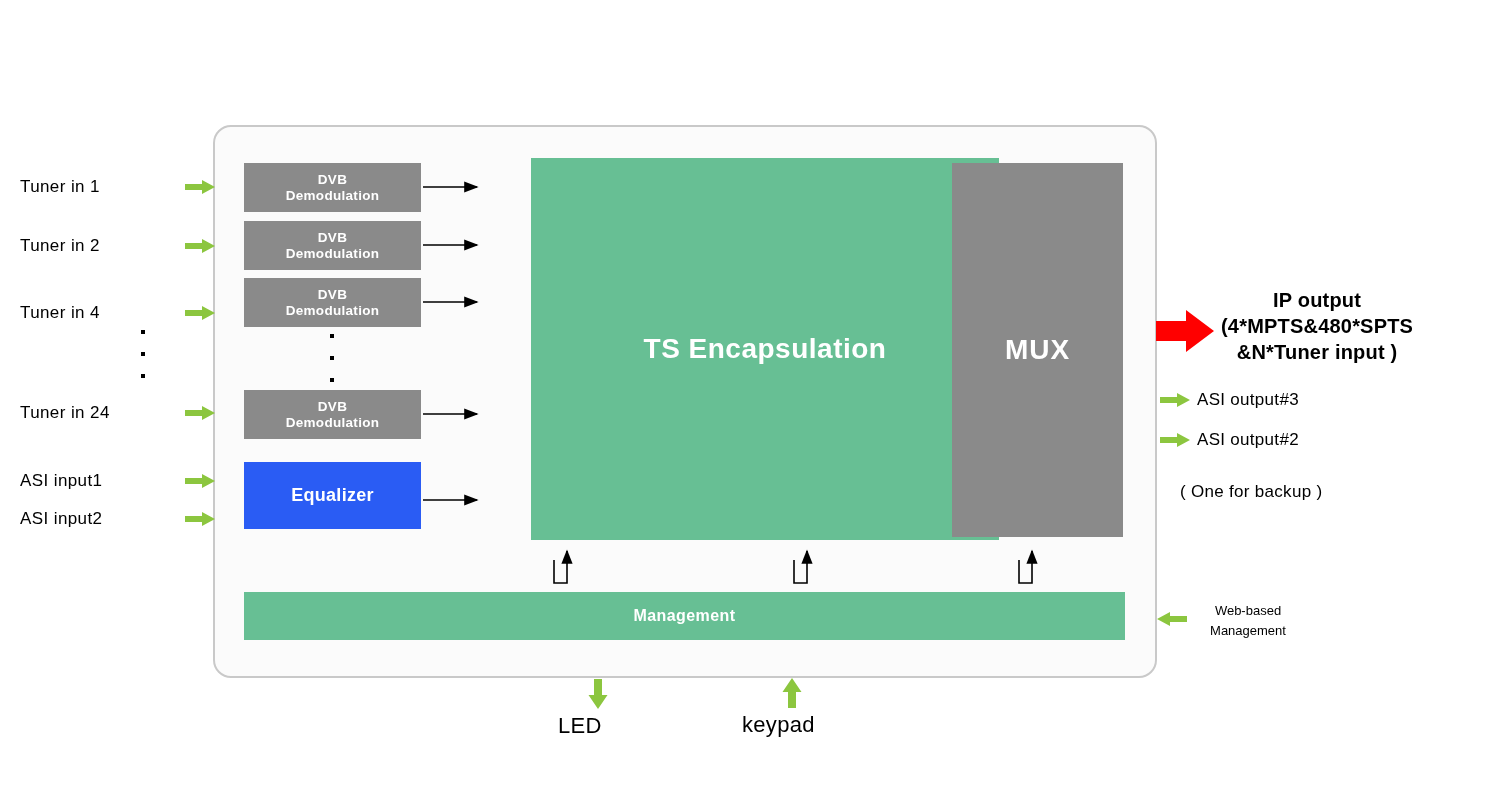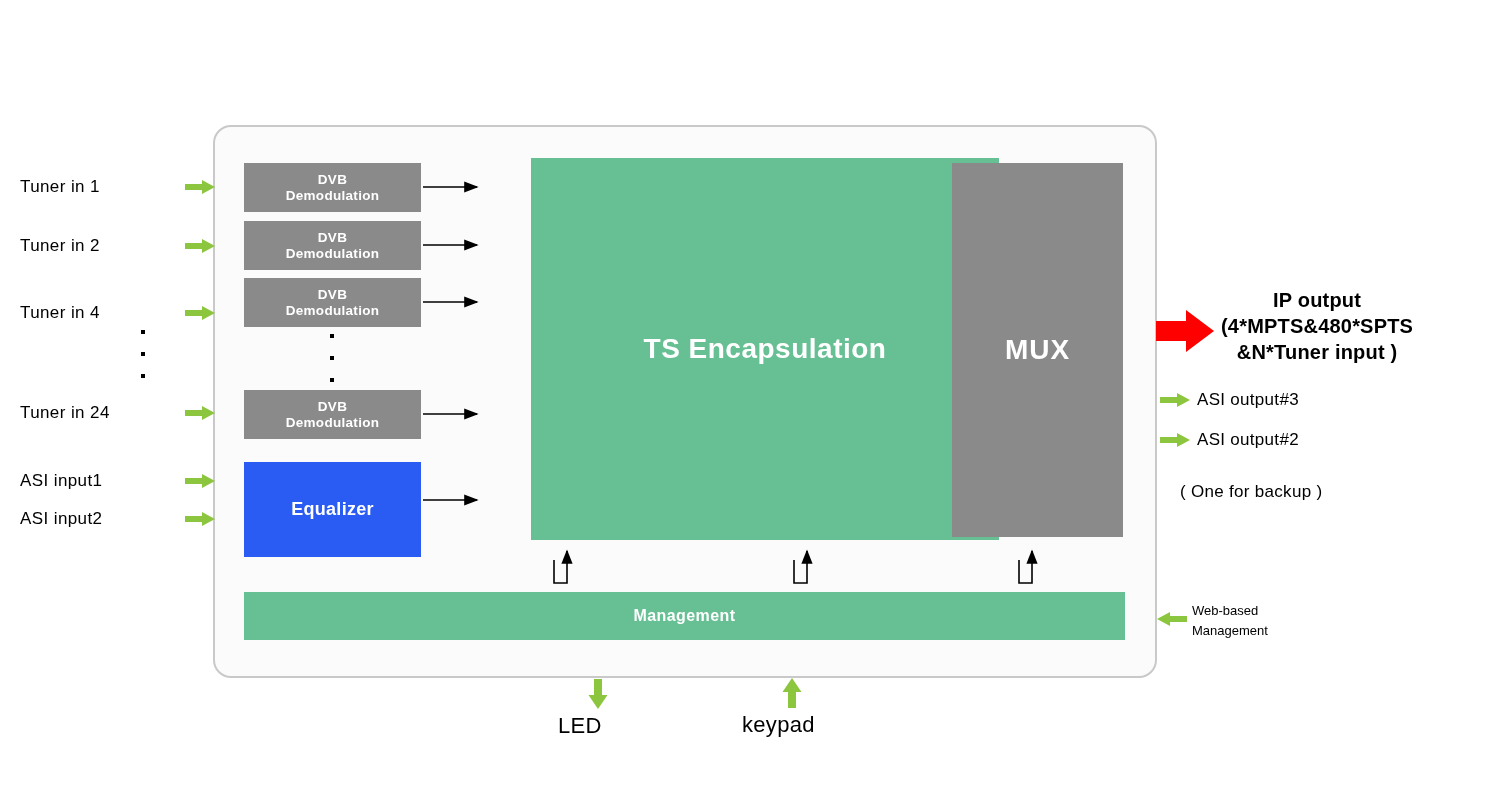--- a/index.html
+++ b/index.html
@@ -13,29 +13,29 @@
     left:213px;top:125px;width:944px;height:553px;
     background:#fbfbfb;border:2px solid #c9c9c9;border-radius:18px;
     box-sizing:border-box;
   }
   
   .block{display:flex;align-items:center;justify-content:center;color:#fff;font-weight:bold;}
   .gray{background:var(--block-gray,#8a8a8a);}
   .greenblk{background:var(--block-green,#67bf94);}
   .blueblk{background:var(--block-blue,#2a5cf4);}
   .dvb{left:244px;width:177px;height:49px;flex-direction:column;font-size:13.5px;line-height:16px;letter-spacing:.3px;}
-  .equalizer{left:244px;top:462px;width:177px;height:95px;font-size:18px;letter-spacing:.3px;}
+  .equalizer{left:244px;top:462px;width:177px;height:67px;font-size:18px;letter-spacing:.3px;}
   .ts{left:484px;top:158px;width:468px;height:382px;font-size:28px;letter-spacing:.5px;margin-left:47px;}
   .mux{left:952px;top:163px;width:171px;height:374px;font-size:28px;letter-spacing:1px;}
   .mgmt{left:244px;top:592px;width:881px;height:48px;font-size:16px;letter-spacing:.4px;}
   
   .inlabel{left:20px;width:161px;font-size:17px;letter-spacing:.4px;white-space:nowrap;}
   .outlabel{font-size:17px;letter-spacing:.3px;white-space:nowrap;}
   .ip-text{left:1221px;top:287px;font-size:20px;font-weight:bold;line-height:26px;letter-spacing:.2px;white-space:nowrap;text-align:center;}
-  .weblabel{left:1192px;top:601px;width:112px;text-align:left;font-size:13px;line-height:20px;}
+  .weblabel{left:1192px;top:601px;width:112px;text-align:center;font-size:13px;line-height:20px;}
   .bottomlabel{font-size:22px;text-align:left;letter-spacing:.3px;}
   
   .dots{display:flex;flex-direction:column;gap:18px;}
   .dots i{width:4px;height:4px;background:#000;display:block;}
   
   .ga polygon{fill:var(--green-arrow,#8cc63f);}
   .red-arrow polygon{fill:var(--ip-arrow-red,#ff0000);}
   .overlay{left:0;top:0;pointer-events:none;}
   .overlay line,.overlay path.elbow{stroke:#000;stroke-width:1.6;fill:none;}
 </style>

